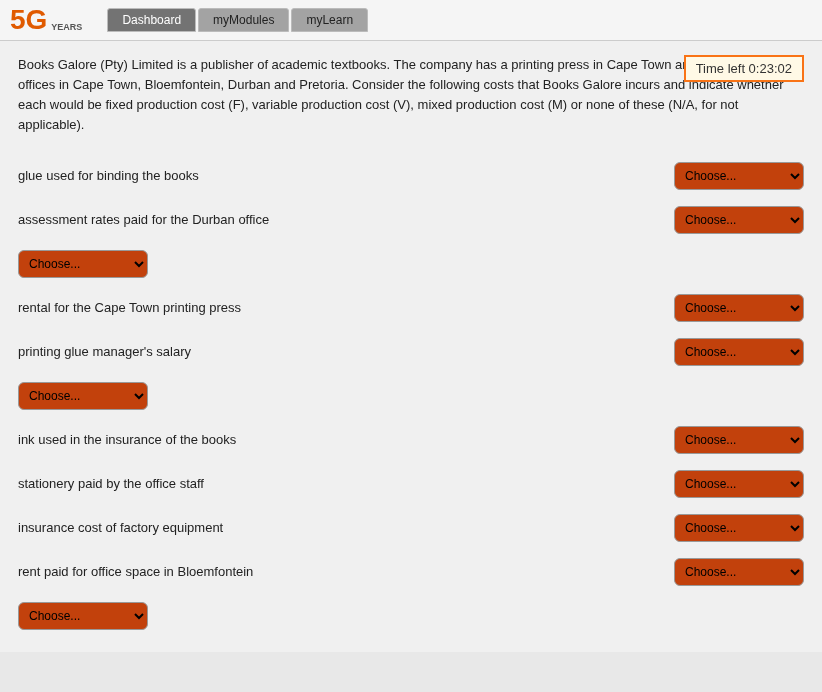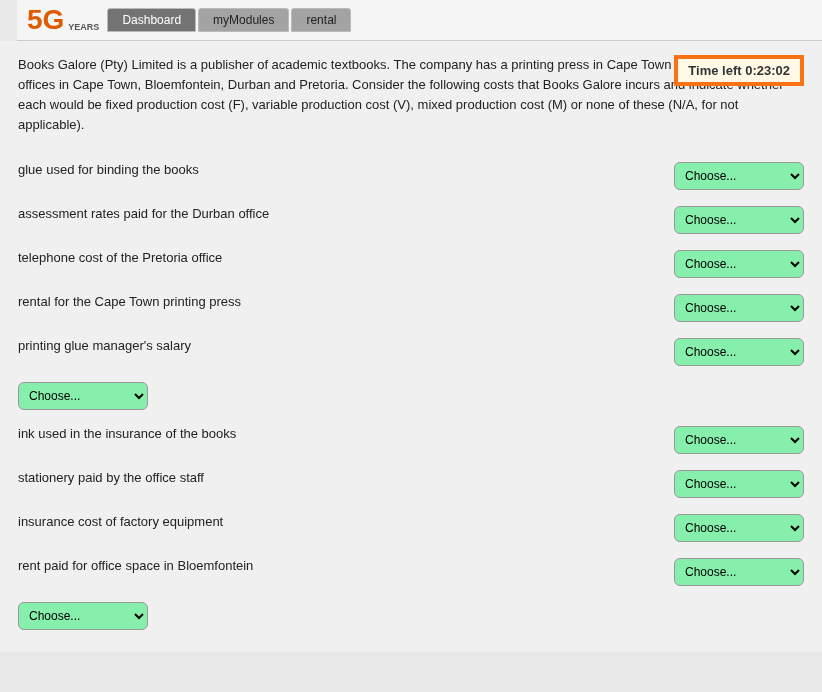--- a/index.html
+++ b/index.html
@@ -10,22 +10,21 @@
       min-height: 692px;
       font-size: 13px;
       color: #222;
     }
     .top-bar {
       display: flex;
       align-items: center;
       background: #f5f5f5;
       padding: 4px 10px;
       border-bottom: 1px solid #ccc;
-      gap: 8px;
-      margin-left: 17px;
+      gap: 25px;
     }
     .logo-box {
       display: flex;
       align-items: center;
       gap: 4px;
     }
     .logo-number {
       font-size: 28px;
       font-weight: bold;
       color: #e05a00;
@@ -62,84 +61,83 @@
       font-size: 13px;
       line-height: 1.55;
       margin-bottom: 18px;
       color: #222;
     }
     .timer-badge {
       position: absolute;
       top: 14px;
       right: 18px;
       background: #fff9e6;
-      border: 4px solid #f97316;
+      border: 2px solid #f97316;
       padding: 4px 10px;
       font-size: 13px;
-      font-weight: bold;
+      font-weight: normal;
       color: #333;
       white-space: nowrap;
     }
     .question-row {
       display: flex;
-      align-items: flex-start;
+      align-items: center;
       justify-content: space-between;
       padding: 8px 0;
       border-bottom: none;
     }
     .question-label {
       font-size: 13px;
       color: #222;
       flex: 1;
       padding-right: 20px;
     }
     .choose-select {
       width: 130px;
       padding: 5px 6px;
       font-size: 12px;
       border: 1px solid #999;
-      background: #86efac;
+      background: #c2410c;
       border-radius: 6px;
       appearance: auto;
       cursor: pointer;
     }
     .questions-section {
       margin-top: 4px;
     }
   </style>
 </head>
 <body>
 
 <div class="top-bar">
   <div class="logo-box">
     <span class="logo-number">5G</span>
     <span class="logo-years">YEARS</span>
   </div>
   <div class="nav-tabs">
   <div class="nav-tab active">Dashboard</div>
       <div class="nav-tab">myModules</div>
-      <div class="nav-tab">rental</div>
+      <div class="nav-tab">myLearn</div>
     </div>
 </div>
 
 <div class="content">
   <div class="timer-badge">Time left 0:23:02</div>
   <div class="description">Books Galore (Pty) Limited is a publisher of academic textbooks. The company has a printing press in Cape Town and administrative offices in Cape Town, Bloemfontein, Durban and Pretoria. Consider the following costs that Books Galore incurs and indicate whether each would be fixed production cost (F), variable production cost (V), mixed production cost (M) or none of these (N/A, for not applicable).</div>
 
   <div class="questions-section">
   <div class="question-row">
         <div class="question-label">glue used for binding the books</div>
         <select class="choose-select"><option value="">Choose...</option><option value="F">F</option><option value="V">V</option><option value="M">M</option><option value="NA">N/A</option></select>
       </div>
       <div class="question-row">
         <div class="question-label">assessment rates paid for the Durban office</div>
         <select class="choose-select"><option value="">Choose...</option><option value="F">F</option><option value="V">V</option><option value="M">M</option><option value="NA">N/A</option></select>
       </div>
       <div class="question-row">
-        <div class="question-label">telephone cost of the Pretoria office</div>
         <select class="choose-select"><option value="">Choose...</option><option value="F">F</option><option value="V">V</option><option value="M">M</option><option value="NA">N/A</option></select>
       </div>
       <div class="question-row">
         <div class="question-label">rental for the Cape Town printing press</div>
         <select class="choose-select"><option value="">Choose...</option><option value="F">F</option><option value="V">V</option><option value="M">M</option><option value="NA">N/A</option></select>
       </div>
       <div class="question-row">
         <div class="question-label">printing glue manager's salary</div>
         <select class="choose-select"><option value="">Choose...</option><option value="F">F</option><option value="V">V</option><option value="M">M</option><option value="NA">N/A</option></select>
       </div>

